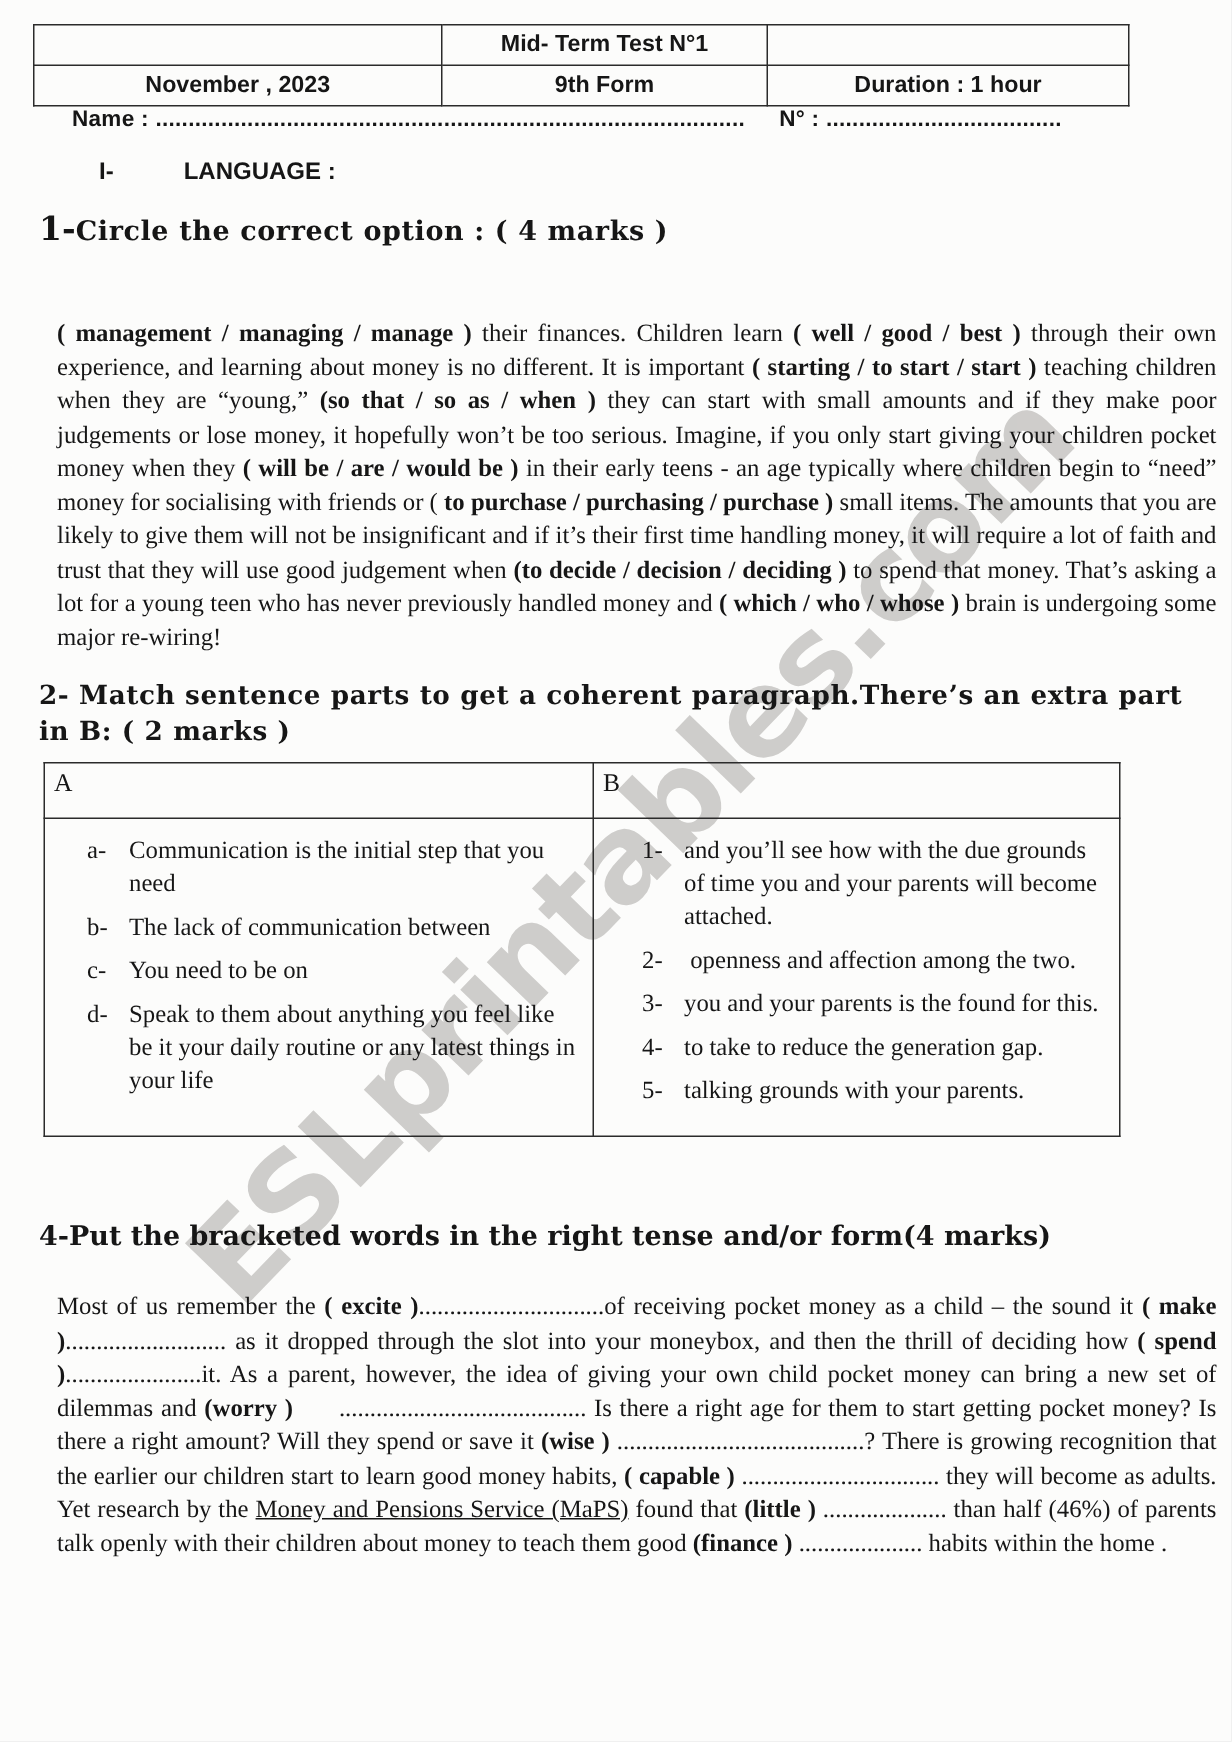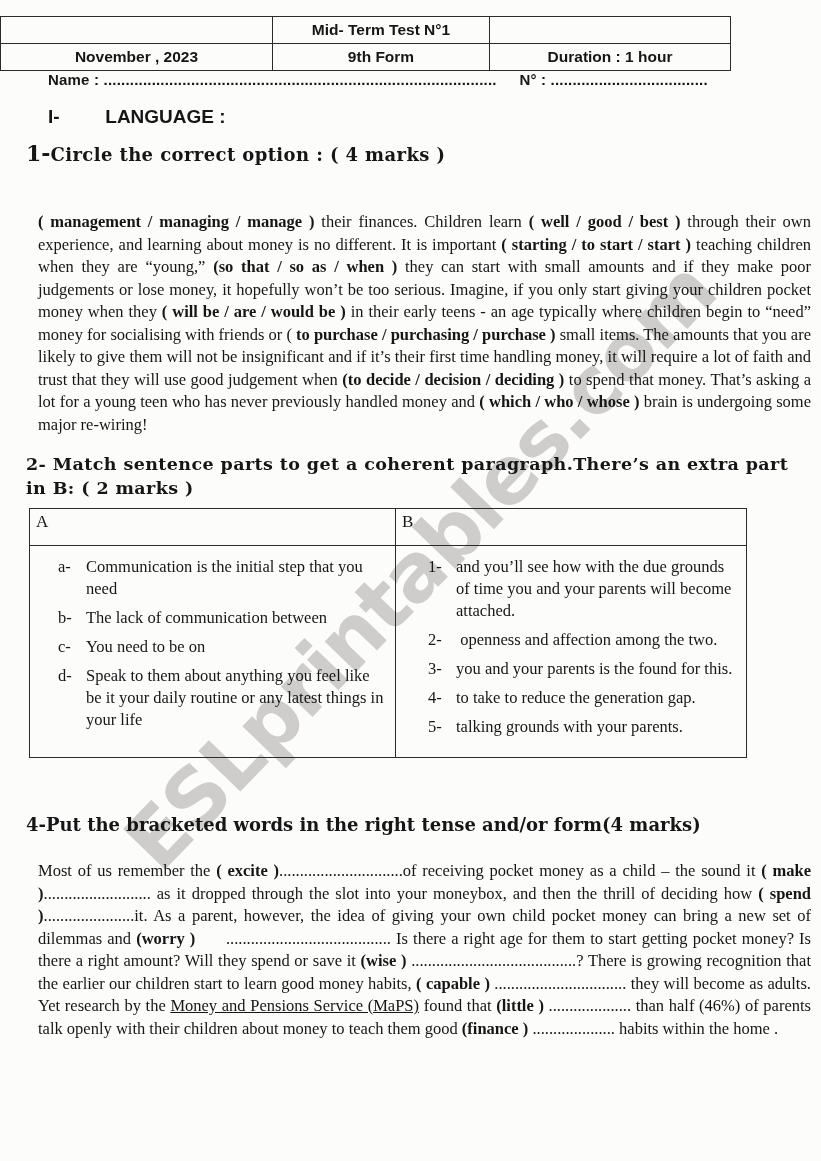--- a/index.html
+++ b/index.html
@@ -50,21 +50,22 @@
     font-weight:bold;
     font-size:15px;
     white-space:nowrap;
     letter-spacing:.2px;
   }
   .name-line .gap{display:inline-block;width:14px;}
   
   .lang-heading{
     font-family:"Liberation Sans", sans-serif;
     font-weight:bold;
-    font-size:19px;
+    font-size:16px;
+    margin-left:18px;
   }
   .lang-heading .roman{display:inline-block;width:52px;}
   
   .ex-heading{
     font-family:"DejaVu Serif", serif;
     font-weight:bold;
     font-size:18px;
     letter-spacing:.4px;
     line-height:24px;
   }
@@ -111,21 +112,21 @@
   .match-item .marker{flex:0 0 28px;}
   .match-item .itxt{flex:1;padding-right:6px;}
 </style>
 </head>
 <body>
 
 <div class="page">
 
   <div class="watermark">ESLprintables.com</div>
 
-  <table class="header-table abs" style="left:0;top:16px;padding-left:48px;">
+  <table class="header-table abs" style="left:22px;top:16px;padding-left:48px;">
     <colgroup>
         <col style="width:272px">
         <col style="width:217px">
         <col style="width:241px">
       </colgroup>
     <tbody>
       <tr>
         <td></td>
         <td>Mid- Term Test N°1</td>
         <td></td>

